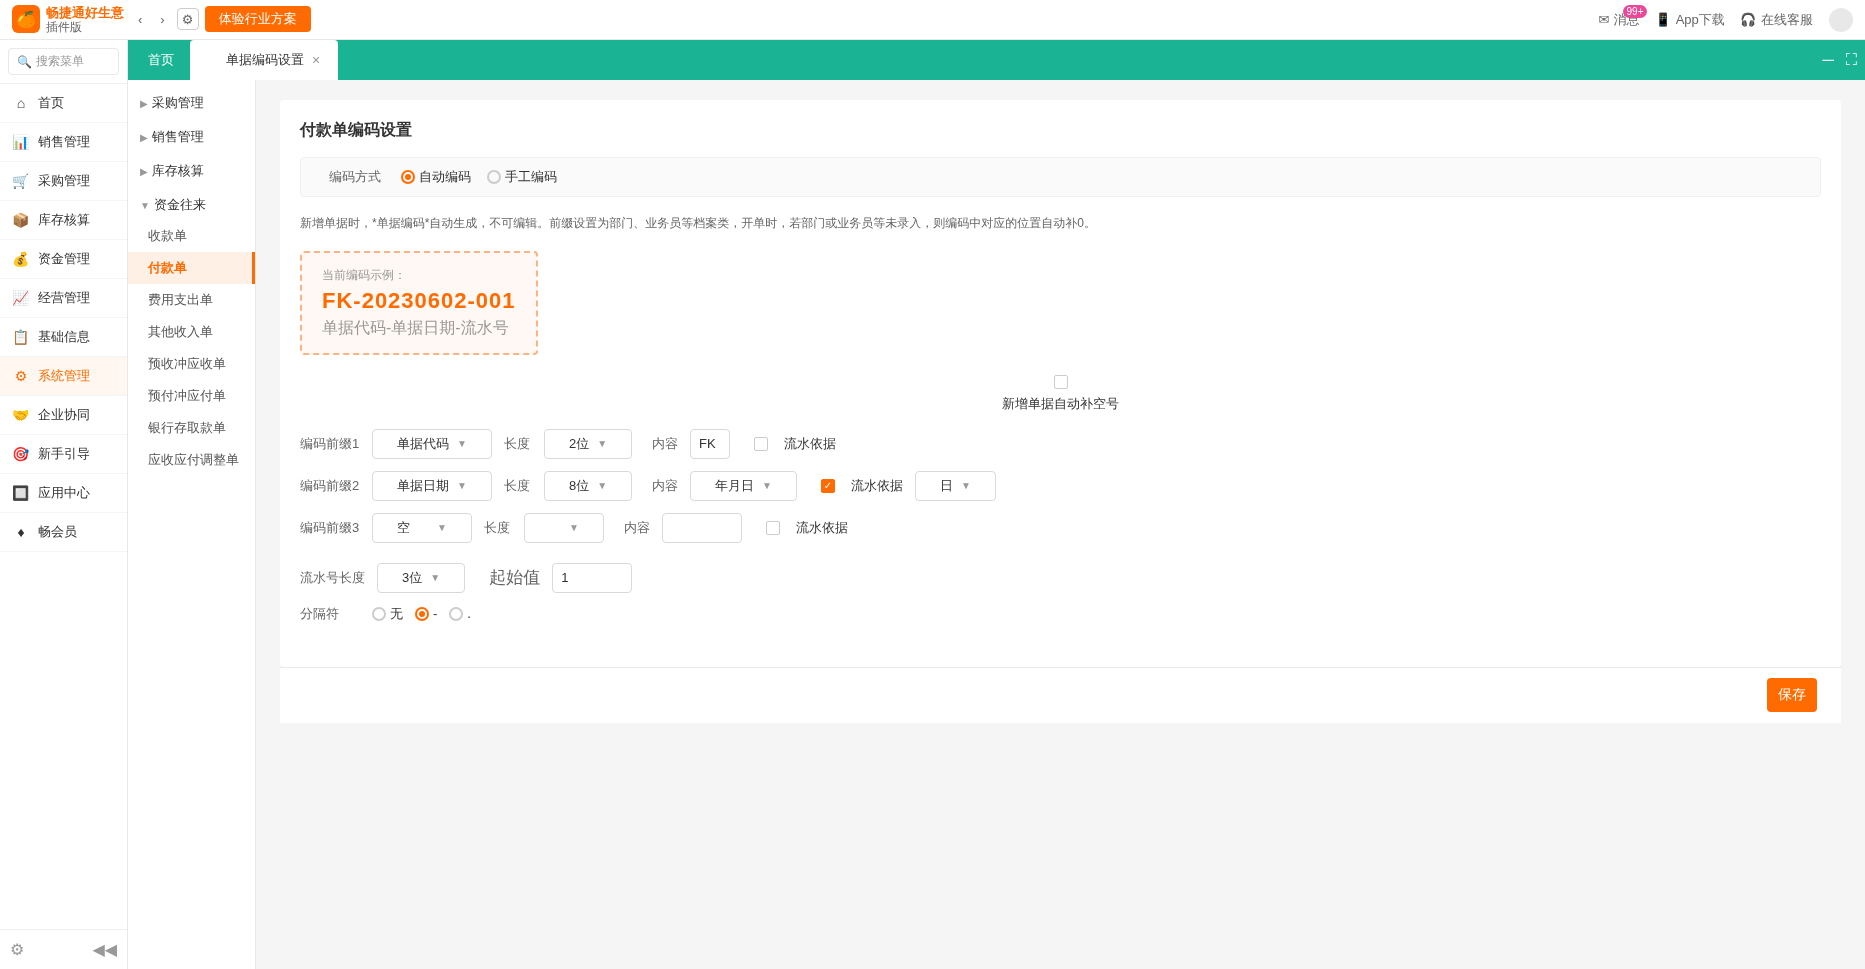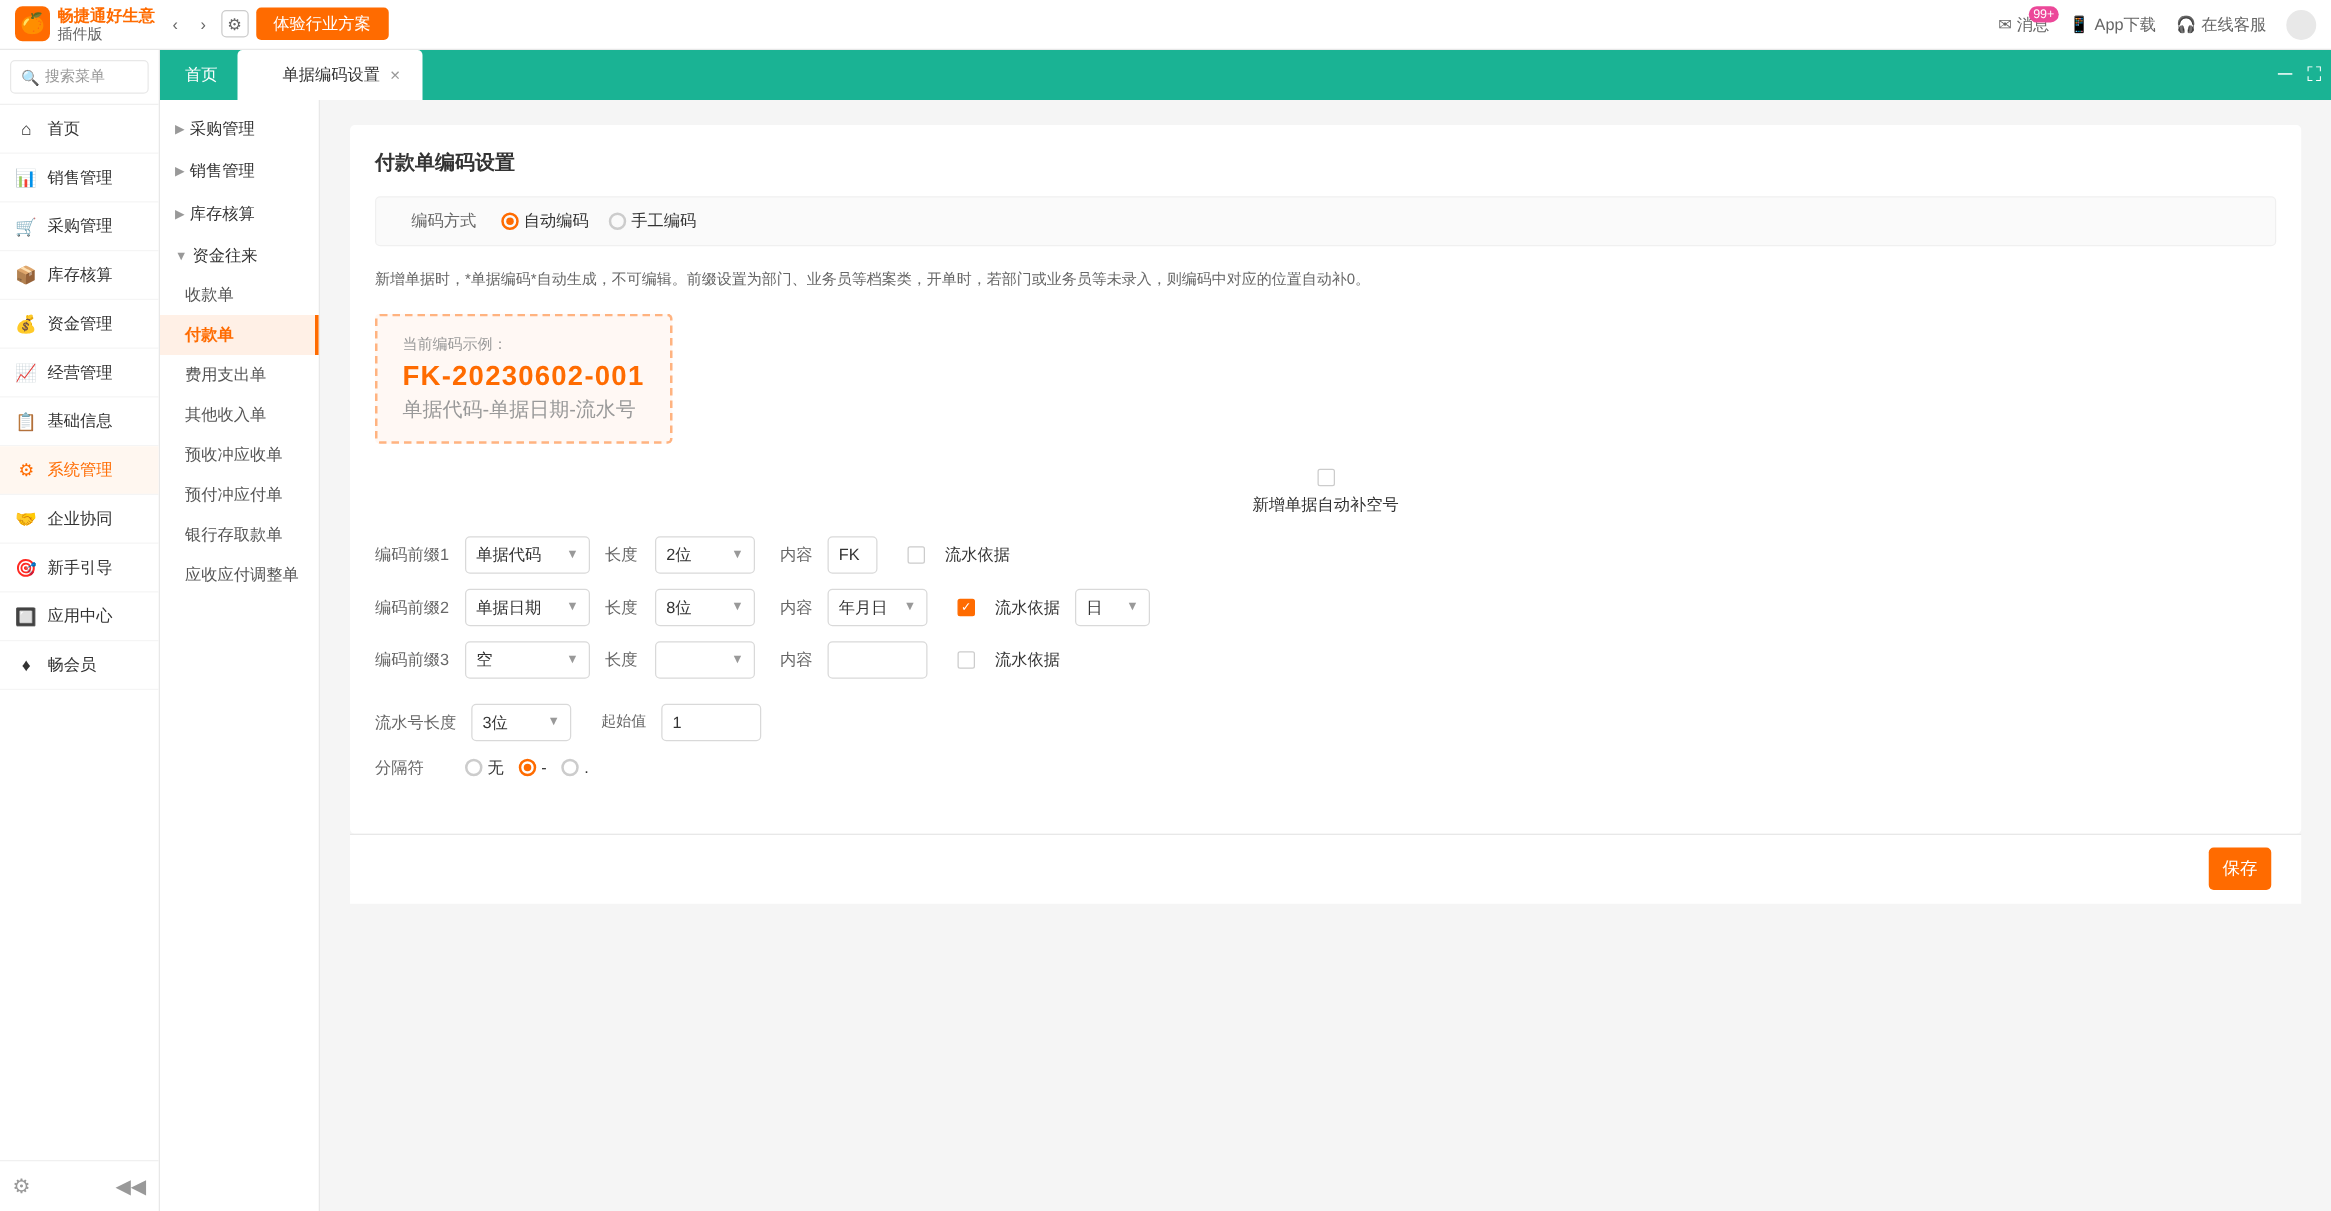--- a/index.html
+++ b/index.html
@@ -83,36 +83,36 @@
 
     
     .checkbox-row { display: flex; align-items: center; gap: 6px; margin-bottom: 16px; flex-direction: column; }
     .checkbox-item { width: 14px; height: 14px; border: 1px solid #ccc; border-radius: 2px; display: inline-block; cursor: pointer; flex-shrink: 0; }
     .checkbox-label { font-size: 13px; color: #333; }
 
     
     .form-rows { display: flex; flex-direction: column; gap: 12px; margin-bottom: 20px; }
     .form-row { display: flex; align-items: center; gap: 12px; flex-wrap: wrap; }
     .form-label { min-width: 60px; color: #666; font-size: 13px; white-space: nowrap; }
-    .select-input { height: 30px; border: 1px solid #d9d9d9; border-radius: 4px; padding: 0 8px; font-size: 13px; background: #fff; display: flex; align-items: center; justify-content: space-between; cursor: pointer; gap: 8px; }
+    .select-input { height: 30px; border: 1px solid #d9d9d9; border-radius: 4px; padding: 0 24px; font-size: 13px; background: #fff; display: flex; align-items: center; justify-content: space-between; cursor: pointer; gap: 8px; }
     .select-input.w80 { min-width: 80px; }
     .select-input.w100 { min-width: 100px; }
     .select-down { color: #999; font-size: 10px; }
     .content-label { color: #666; font-size: 13px; white-space: nowrap; margin-left: 8px; }
     .content-value { color: #333; font-size: 13px; min-width: 40px; padding: 0 8px; height: 30px; border: 1px solid #d9d9d9; border-radius: 4px; display: flex; align-items: center; }
     .checkbox-inline { width: 14px; height: 14px; border: 1px solid #ccc; border-radius: 2px; display: inline-block; cursor: pointer; flex-shrink: 0; margin-left: 12px; }
     .checkbox-inline.checked { background: #ff6b00; border-color: #ff6b00; display: flex; align-items: center; justify-content: center; }
     .checkbox-inline.checked::after { content: '✓'; color: #fff; font-size: 10px; }
     .flow-label { color: #333; font-size: 13px; margin-left: 4px; white-space: nowrap; }
     .length-label { color: #666; font-size: 13px; min-width: 28px; white-space: nowrap; }
 
     
     .divider-row { display: flex; align-items: center; gap: 12px; margin-bottom: 12px; }
     .flow-num-label { min-width: 60px; color: #666; font-size: 13px; }
-    .start-label { color: #666; font-size: 12px; margin-left: 12px; }
+    .start-label { color: #666; font-size: 17px; margin-left: 12px; }
     .start-value { padding: 0 8px; height: 30px; border: 1px solid #d9d9d9; border-radius: 4px; min-width: 80px; display: flex; align-items: center; font-size: 13px; }
 
     
     .separator-section { display: flex; align-items: center; gap: 12px; margin-bottom: 24px; }
     .sep-label { color: #666; font-size: 13px; min-width: 60px; }
     .sep-options { display: flex; align-items: center; gap: 12px; }
     .sep-radio { display: flex; align-items: center; gap: 4px; cursor: pointer; font-size: 13px; }
 
     
     .footer-bar { height: 56px; background: #fff; border-top: 1px solid #e8e8e8; display: flex; align-items: center; justify-content: flex-end; padding: 0 24px; flex-shrink: 0; }

